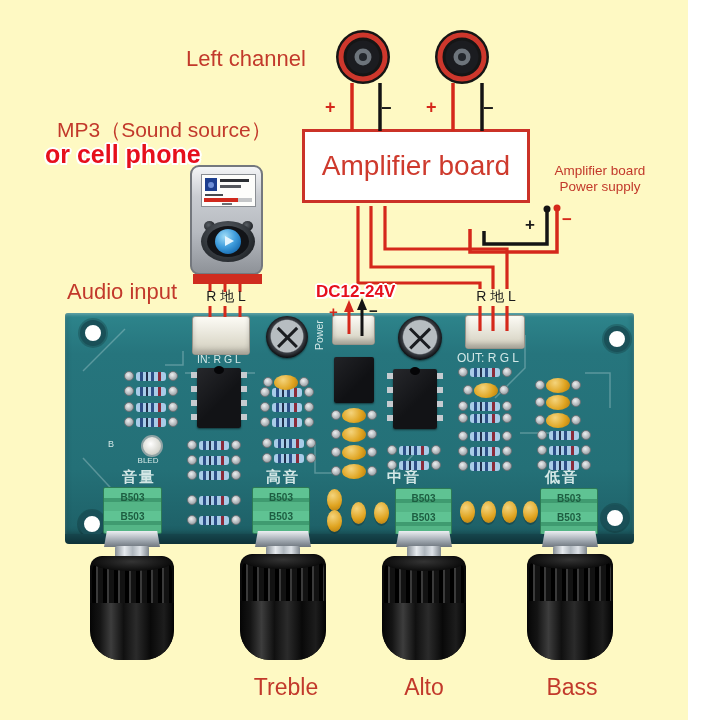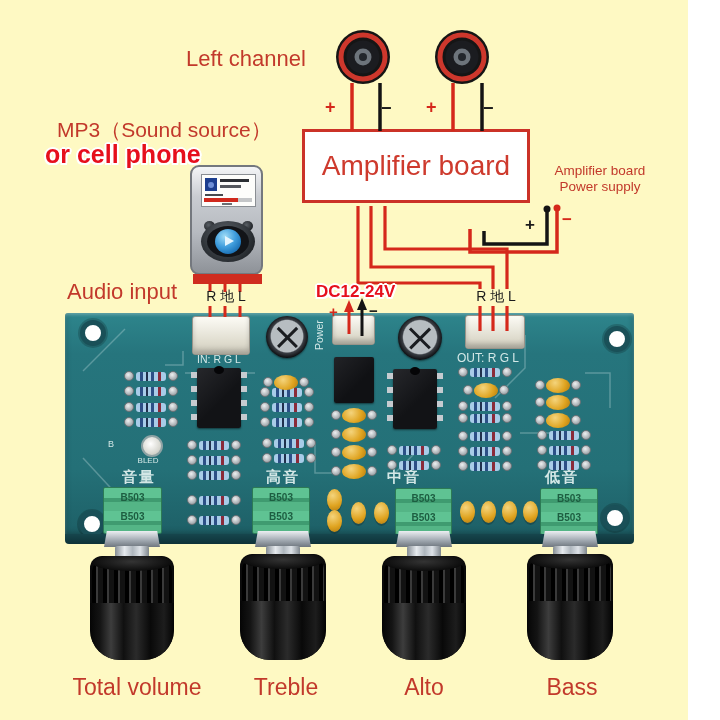--- a/index.html
+++ b/index.html
@@ -456,17 +456,16 @@
     <div class="ribs"></div>
       <div class="ktop"></div>
       <div class="kbody"></div>
     </div>
   <div class="knob" style="left:527px;top:554px;width:86px;height:106px;">
     <div class="ribs"></div>
       <div class="ktop"></div>
       <div class="kbody"></div>
     </div>
 
-  <div class="bottom-label" style="left:62px;">Total volume</div>
   <div class="bottom-label" style="left:211px;">Treble</div>
   <div class="bottom-label" style="left:349px;">Alto</div>
   <div class="bottom-label" style="left:497px;">Bass</div>
 </div>
 
 </body></html>

